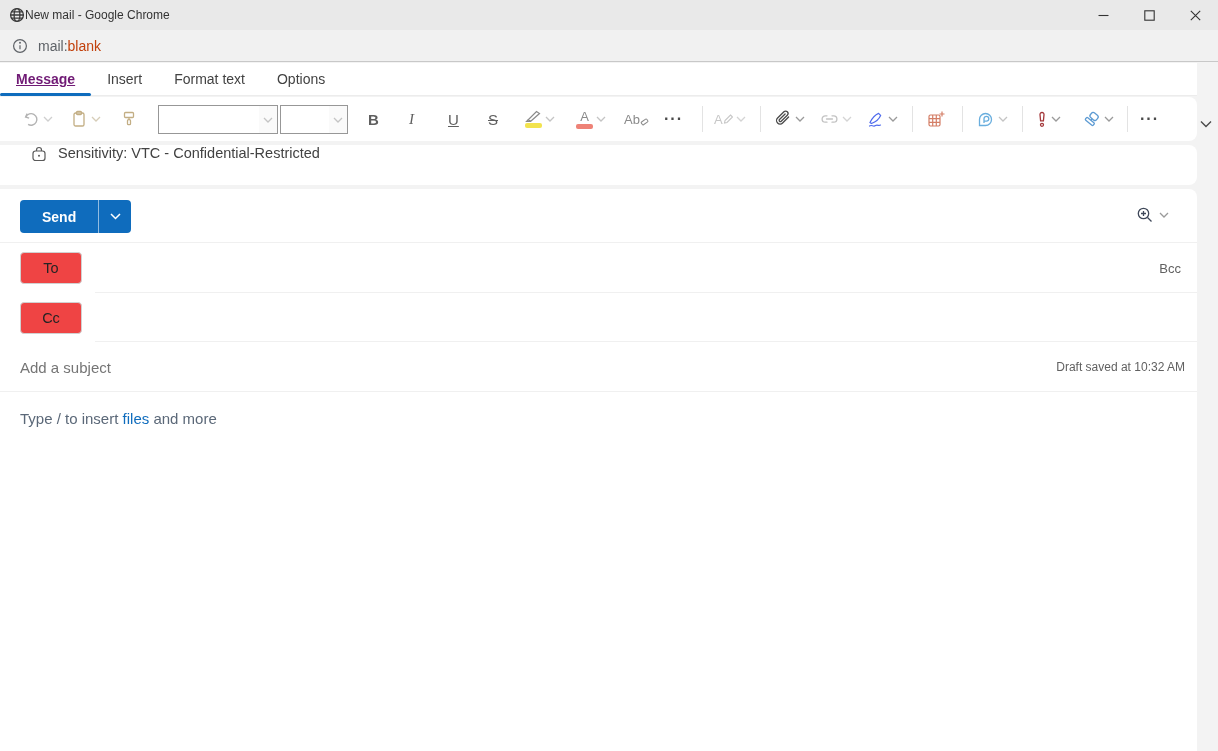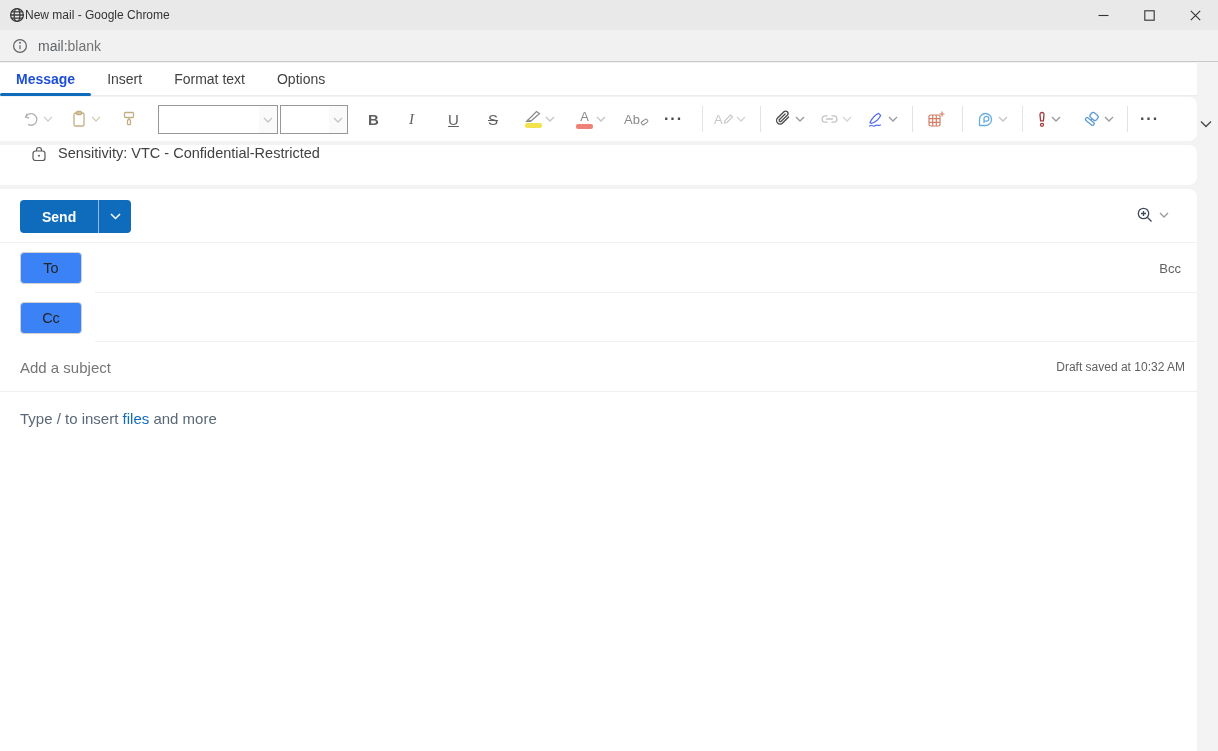--- a/index.html
+++ b/index.html
@@ -13,28 +13,28 @@
   .favicon { margin-left:9px; display:flex; }
   .win-title { font-size:12px; color:#333; }
   .win-controls { margin-left:auto; display:flex; height:100%; }
   .win-btn { width:46px; height:100%; display:flex; align-items:center; justify-content:center; color:#333; }
 
   
   .urlbar { position:absolute; left:0; top:30px; width:1218px; height:32px;
     background:#f1f1f1; border-bottom:1px solid #c8c8c8; display:flex; align-items:center; }
   .info-ic { margin-left:12px; display:flex; }
   .url-text { margin-left:10px; font-size:14px; }
-  .url-scheme { color:#5f6368; } .url-path { color:#737373; }
+  .url-scheme { color:#5f6368; } .url-path { color:#c2410c; }
 
   
   .tabrow { position:absolute; left:0; top:63px; width:1197px; height:33px;
     background:#fff; display:flex; border-bottom:1px solid #ececec; }
   .tab { padding:0 16px; display:flex; align-items:center; font-size:14px; color:#424242;
     position:relative; cursor:default; }
-  .tab.active { font-weight:bold; color:#1d4ed8; }
+  .tab.active { font-weight:bold; color:#701a75;text-decoration:underline; }
   .tab.active::after { content:""; position:absolute; left:0; right:0; bottom:-1px; height:3px;
     background:#0f6cbd; border-radius:2px; }
 
   
   .toolbar { position:absolute; left:0; top:97px; width:1197px; height:44px;
     background:#fff; border-radius:0 8px 8px 0; }
   .tb { position:absolute; top:0; height:44px; display:flex; align-items:center; gap:3px; }
   .chev { flex:none; }
   .tb-divider { position:absolute; top:9px; width:1px; height:26px; background:#e3e3e3; }
   .glyph { font-size:15px; color:#5f5f5f; }
@@ -64,21 +64,21 @@
   .send-row { top:0; height:54px; border-bottom:1px solid #f0f0f0; }
   .send-btn { position:absolute; left:20px; top:11px; height:33px; display:flex;
     background:#0f6cbd; border-radius:4px; color:#fff; overflow:hidden; cursor:pointer; }
   .send-main { padding:0 22px; display:flex; align-items:center; font-size:14px; font-weight:bold;
     border-right:1px solid rgba(255,255,255,.55); }
   .send-drop { width:32px; display:flex; align-items:center; justify-content:center; }
   .zoom-ctl { position:absolute; right:28px; top:17px; display:flex; align-items:center; gap:5px; color:#3f4859; }
   .to-row { top:54px; height:50px; } .cc-row { top:104px; height:49px; }
   .to-row::after,.cc-row::after { content:""; position:absolute; left:95px; right:0; bottom:0;
     height:1px; background:#f0f0f0; }
-  .field-btn { position:absolute; left:20px; top:9px; width:62px; height:32px; background:#3b82f6;
+  .field-btn { position:absolute; left:20px; top:9px; width:62px; height:32px; background:#ef4444;
     border:1px solid #d1d1d1; border-radius:4px; font-size:14.5px; color:#242424;
     display:flex; align-items:center; justify-content:center; cursor:pointer; }
   .bcc-link { position:absolute; right:16px; top:0; height:50px; display:flex; align-items:center;
     font-size:13px; color:#616161; cursor:pointer; }
   .subject-row { top:153px; height:50px; border-bottom:1px solid #f0f0f0; }
   .subject-ph { position:absolute; left:20px; top:0; height:50px; display:flex; align-items:center;
     font-size:15px; color:#757575; }
   .draft-status { position:absolute; right:12px; top:0; height:50px; display:flex; align-items:center;
     font-size:12px; color:#616161; }
   .body-area { top:203px; height:359px; }

